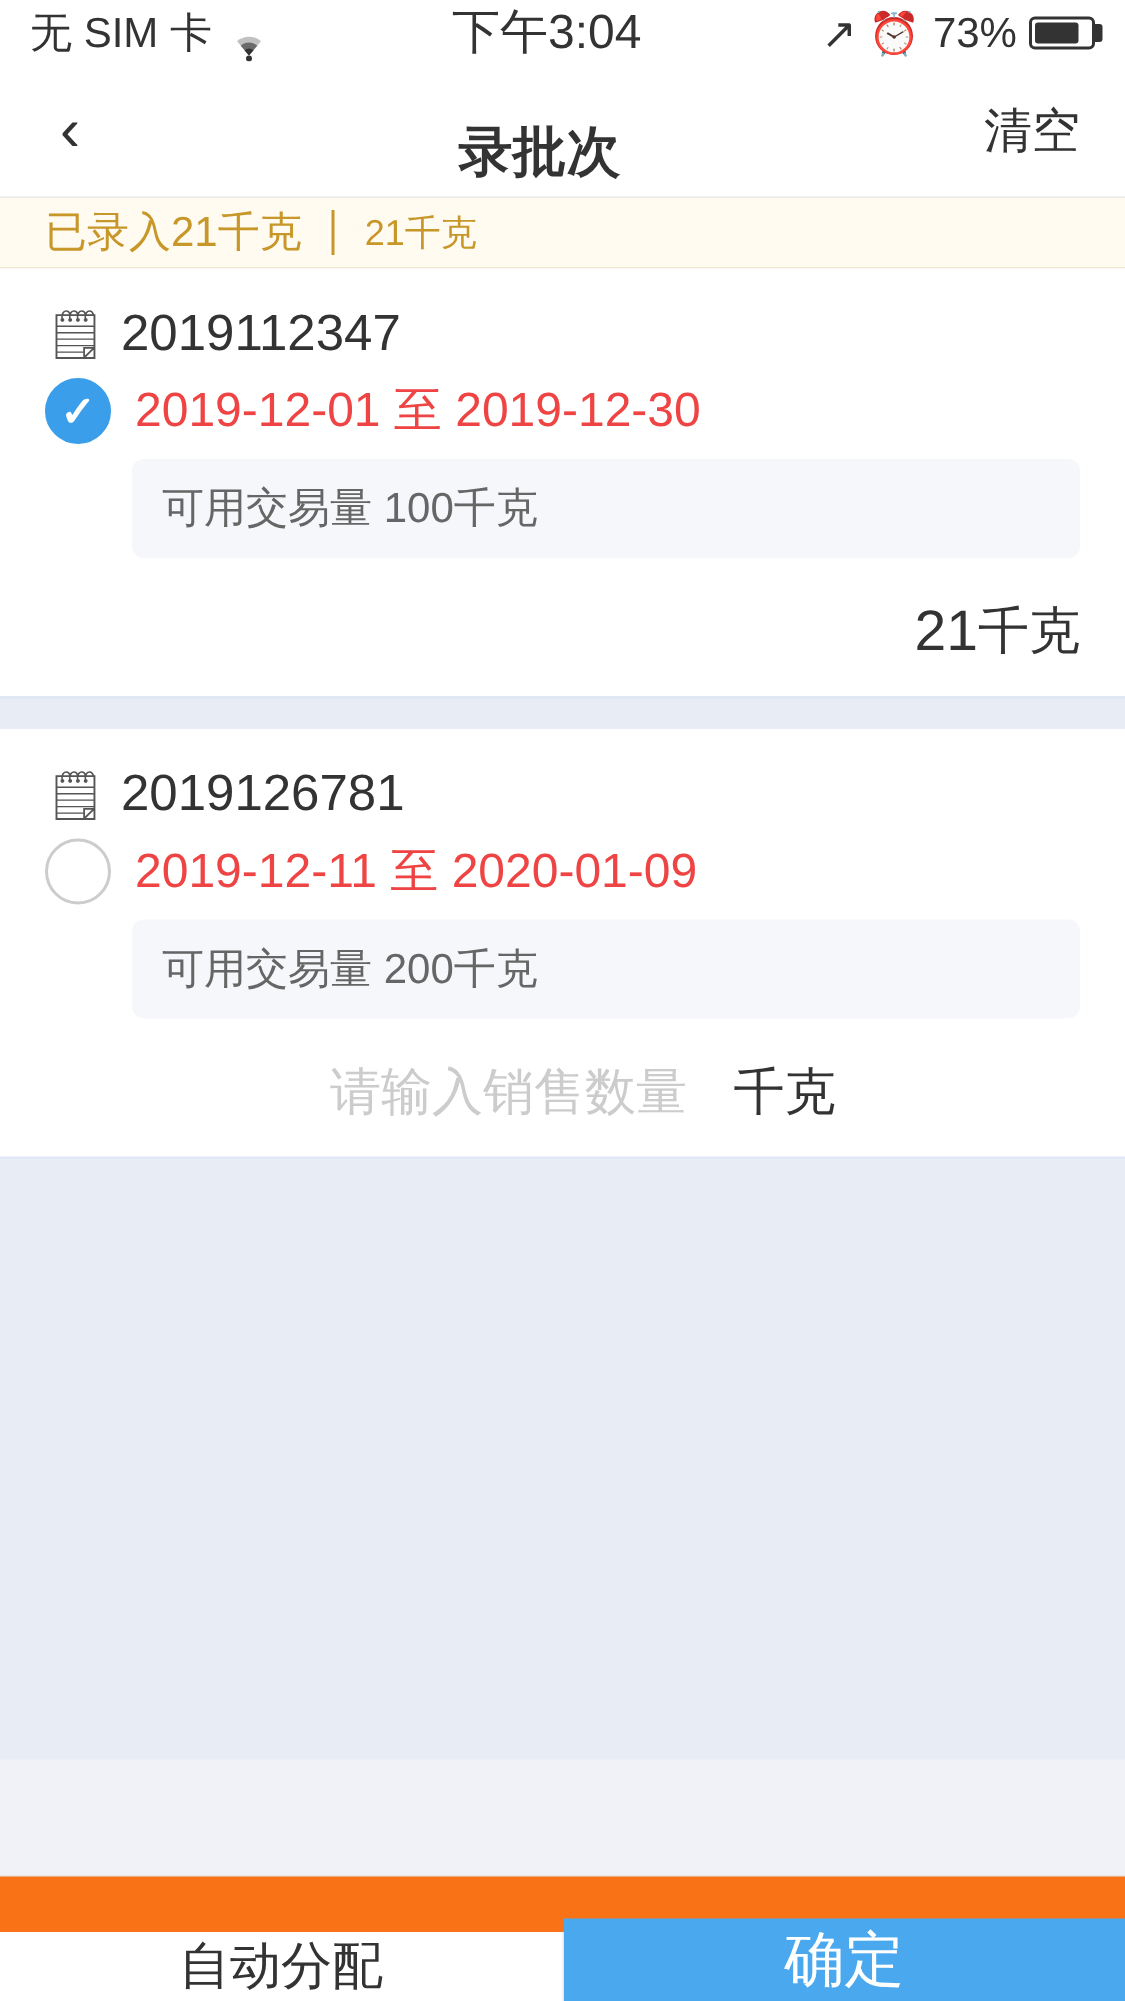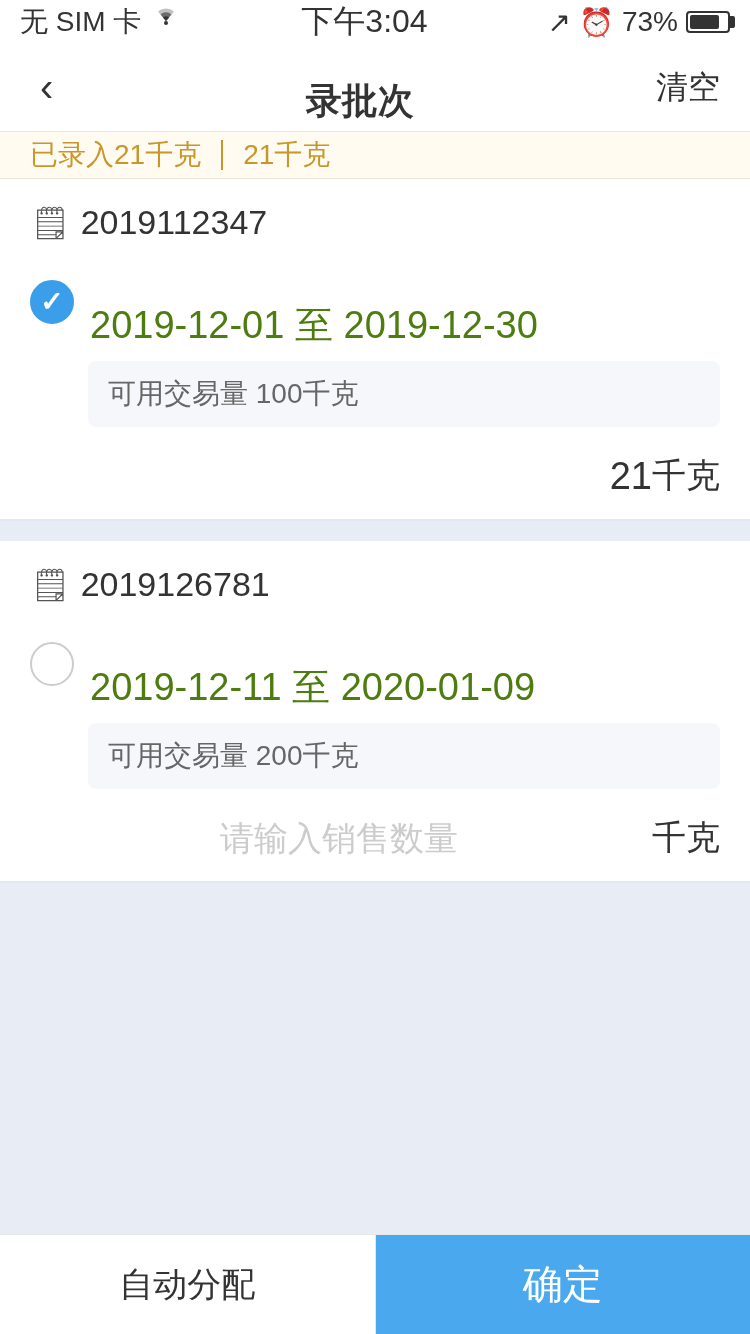--- a/index.html
+++ b/index.html
@@ -19,21 +19,21 @@
       background: #fff;
       display: flex;
       align-items: center;
       justify-content: space-between;
       padding: 0 20px;
       font-size: 28px;
       font-weight: 500;
     }
     .status-left {
       display: flex;
-      align-items: flex-start;
+      align-items: flex-end;
       gap: 10px;
     }
     .status-center {
       font-size: 32px;
       font-weight: 400;
     }
     .status-right {
       display: flex;
       align-items: center;
       gap: 8px;
@@ -108,21 +108,21 @@
     .summary-label {
       font-size: 28px;
       color: #c8972a;
     }
     .summary-divider {
       width: 2px;
       height: 30px;
       background: #c8972a;
     }
     .summary-value {
-      font-size: 28px;
+      font-size: 24px;
       color: #c8972a;
     }
 
     
     .batch-card {
       background: #fff;
       margin-bottom: 0;
     }
     .batch-header {
       padding: 24px 30px 10px 30px;
@@ -160,23 +160,22 @@
       background: #3a9eea;
       border-color: #3a9eea;
     }
     .radio-btn.checked::after {
       content: '✓';
       color: #fff;
       font-size: 28px;
       font-weight: bold;
     }
     .batch-date {
-      font-size: 38px;
-      color: #4d7c0f;
-      margin-top: 48px;
+      font-size: 32px;
+      color: #ef4444;
     }
     .batch-available {
       margin: 0 30px 16px 88px;
       background: #f5f7fa;
       border-radius: 8px;
       padding: 14px 20px;
       font-size: 28px;
       color: #666;
     }
     .batch-amount-row {
@@ -192,21 +191,21 @@
       color: #333;
     }
     .amount-unit {
       font-size: 34px;
       color: #333;
     }
     .amount-input-row {
       padding: 10px 30px 20px 30px;
       display: flex;
       align-items: center;
-      justify-content: space-between;
+      justify-content: flex-start;
       gap: 16px;
       border-bottom: 2px solid #e0e8f5;
     }
     .amount-input {
       border: none;
       outline: none;
       font-size: 34px;
       color: #ccc;
       text-align: right;
       background: transparent;
@@ -228,24 +227,25 @@
       flex: 1;
       min-height: 400px;
     }
 
     
     .bottom-bar {
       position: fixed;
       bottom: 0;
       left: 0;
       width: 750px;
-      height: 100px;
+      height: 84px;
       display: flex;
       background: #f97316;
       border-top: 1px solid #e8e8e8;
+      align-items: flex-end;
     }
     .btn-auto {
       flex: 1;
       display: flex;
       align-items: center;
       justify-content: center;
       font-size: 34px;
       color: #333;
       background: #fff;
       cursor: pointer;

